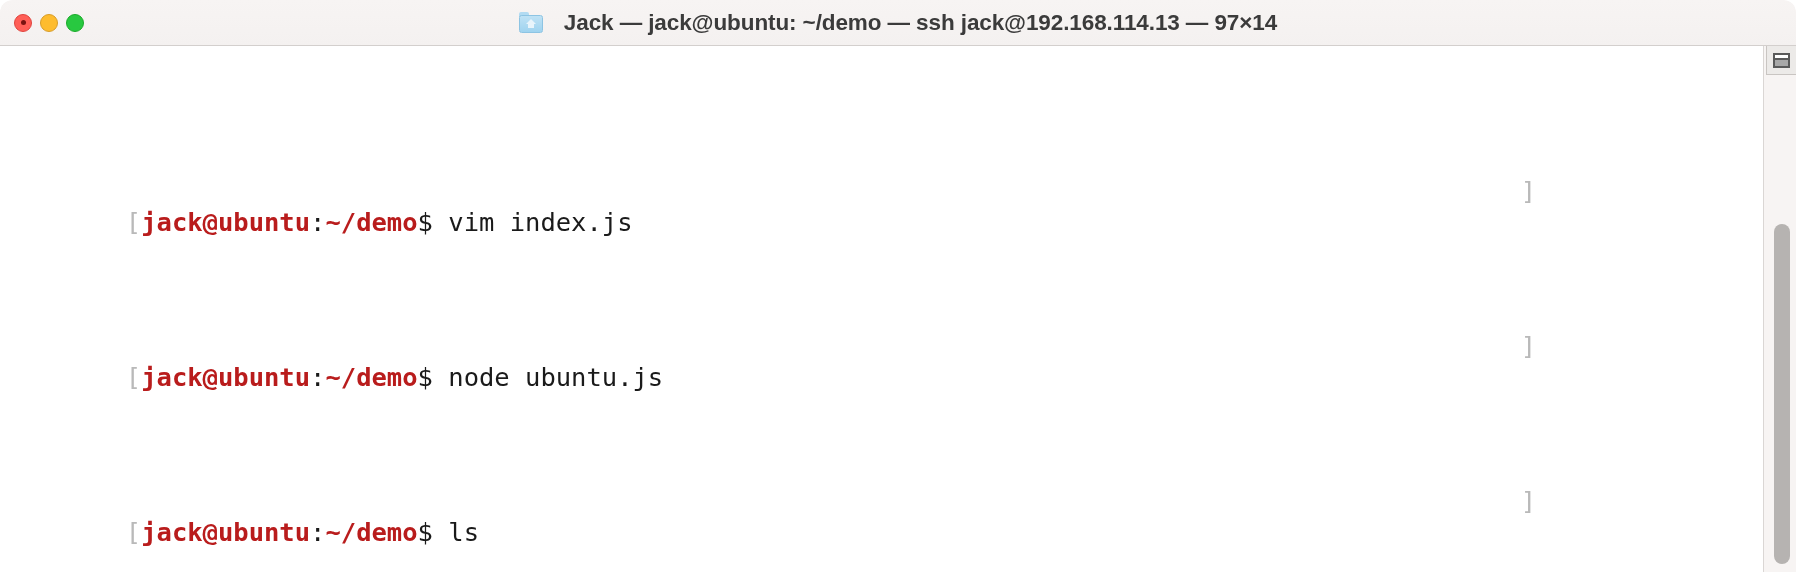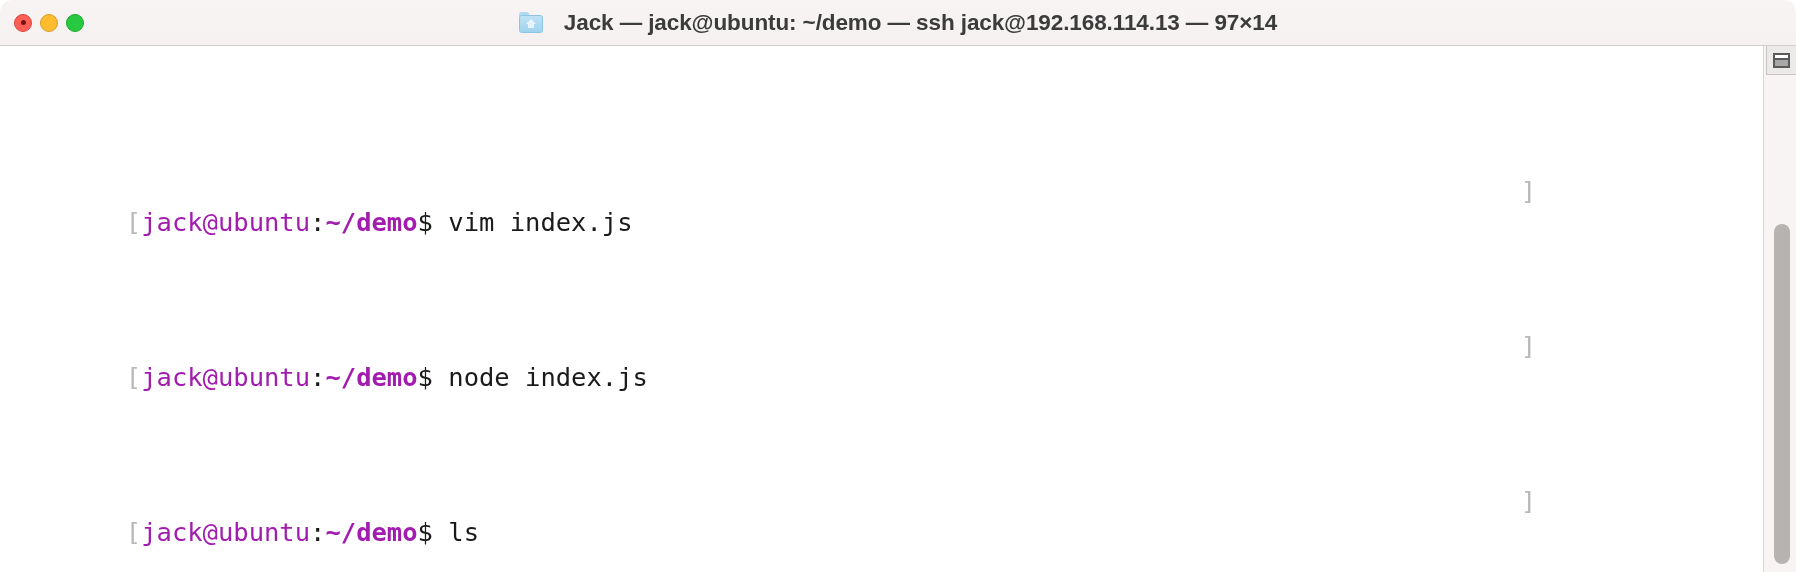--- a/index.html
+++ b/index.html
@@ -138,23 +138,23 @@
   .mark {
     color: #b9b9b9;
     font-weight: normal;
   }
   .mark-right {
     position: absolute;
     right: 4px;
     top: 0;
     color: #b9b9b9;
   }
-  .user  { color: #a21caf; font-weight: normal; }
+  .user  { color: #b91c1c; font-weight: bold; }
   .colon { color: #1a1a1a; }
-  .path  { color: #a21caf; font-weight: bold; }
+  .path  { color: #b91c1c; font-weight: bold; }
   .sym   { color: #1a1a1a; }
   .cmd   { color: #1a1a1a; margin-top: 45px; }
 
   
   .scroll-col {
     position: absolute;
     right: 0;
     top: 0;
     width: 33px;
     height: 527px;
@@ -240,21 +240,21 @@
     <div class="screen">
 
       
       <div class="row">
         <span class="mark">[</span><span class="user">jack@ubuntu</span><span class="colon">:</span><span class="path">~/demo</span><span class="sym">$ </span><span class="cmd">vim index.js</span>
         <span class="mark-right">]</span>
       </div>
 
       
       <div class="row">
-        <span class="mark">[</span><span class="user">jack@ubuntu</span><span class="colon">:</span><span class="path">~/demo</span><span class="sym">$ </span><span class="cmd">node index.js</span>
+        <span class="mark">[</span><span class="user">jack@ubuntu</span><span class="colon">:</span><span class="path">~/demo</span><span class="sym">$ </span><span class="cmd">node ubuntu.js</span>
         <span class="mark-right">]</span>
       </div>
 
       
       <div class="row">
         <span class="mark">[</span><span class="user">jack@ubuntu</span><span class="colon">:</span><span class="path">~/demo</span><span class="sym">$ </span><span class="cmd">ls</span>
         <span class="mark-right">]</span>
       </div>
 
       

